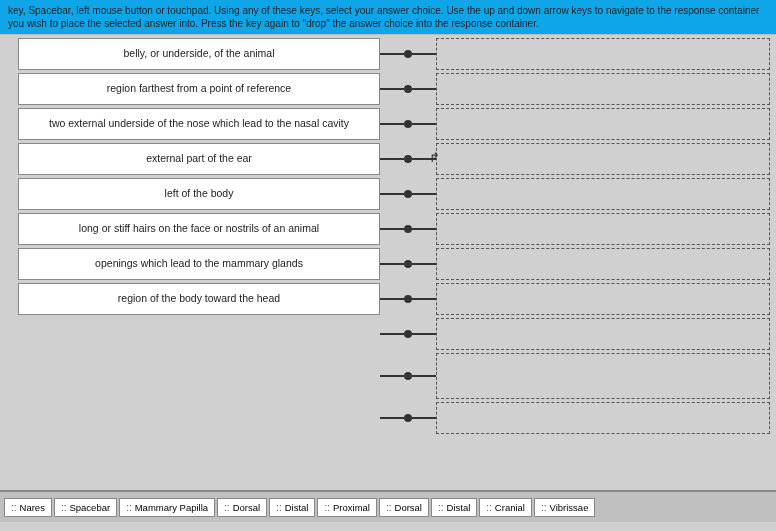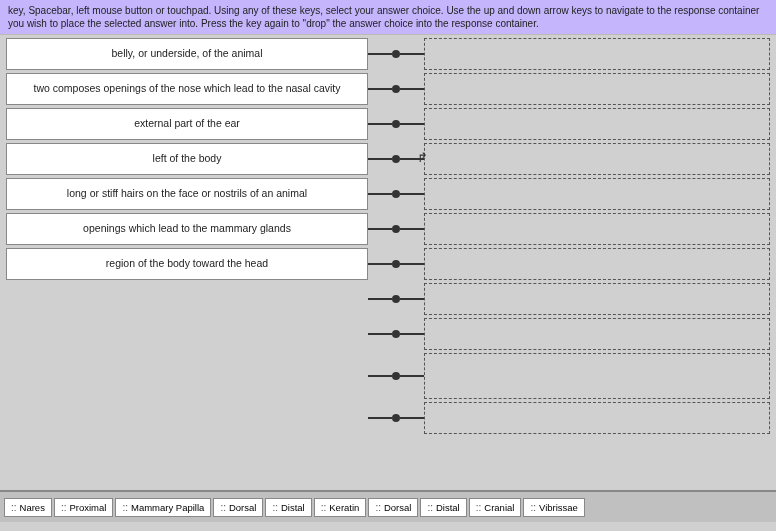--- a/index.html
+++ b/index.html
@@ -5,21 +5,21 @@
     * { box-sizing: border-box; margin: 0; padding: 0; }
     body {
       font-family: Arial, sans-serif;
       font-size: 11px;
       background: #d0d0d0;
       width: 776px;
       height: 531px;
       overflow: hidden;
     }
     .top-instruction {
-      background: #c4b5fd;
+      background: #0ea5e9;
       padding: 4px 8px;
       font-size: 10px;
       color: #222;
       line-height: 1.3;
       border-bottom: 1px solid #bbb;
     }
     
     .answer-bar {
       height: 32px;
       background: #c0c0c0;
@@ -50,20 +50,21 @@
       flex-direction: row;
       height: calc(531px - 44px - 32px);
       padding: 3px 6px 3px 6px;
       gap: 0;
     }
     .term-col {
       display: flex;
       flex-direction: column;
       gap: 3px;
       width: 362px;
+      margin-left: 12px;
     }
     .mid-col {
       width: 56px;
       display: flex;
       flex-direction: column;
       gap: 3px;
       align-items: stretch;
     }
     .resp-col {
       flex: 1;
@@ -134,24 +135,29 @@
 <div class="rows-container">
 
   <div class="term-col">
 
     <div class="row-item">
       <div class="term-box-inner">
         <span>belly, or underside, of the animal</span>
       </div>
     </div>
 
-
-    <div class="row-item">
-      <div class="term-box-inner">
-        <span>two composes openings of the nose which lead to the nasal cavity</span>
+    <div class="row-item">
+      <div class="term-box-inner">
+        <span>region farthest from a point of reference</span>
+      </div>
+    </div>
+
+    <div class="row-item">
+      <div class="term-box-inner">
+        <span>two external underside of the nose which lead to the nasal cavity</span>
       </div>
     </div>
 
     <div class="row-item">
       <div class="term-box-inner">
         <span>external part of the ear</span>
       </div>
     </div>
 
     <div class="row-item">
@@ -305,47 +311,47 @@
   </div>
 </div>
 
 <div class="answer-bar">
   <div class="answer-chip">
     <span class="chip-icon">::</span>
     <span>Nares</span>
   </div>
   <div class="answer-chip">
     <span class="chip-icon">::</span>
+    <span>Spacebar</span>
+  </div>
+  <div class="answer-chip">
+    <span class="chip-icon">::</span>
+    <span>Mammary Papilla</span>
+  </div>
+  <div class="answer-chip">
+    <span class="chip-icon">::</span>
+    <span>Dorsal</span>
+  </div>
+  <div class="answer-chip">
+    <span class="chip-icon">::</span>
+    <span>Distal</span>
+  </div>
+  <div class="answer-chip">
+    <span class="chip-icon">::</span>
     <span>Proximal</span>
   </div>
   <div class="answer-chip">
     <span class="chip-icon">::</span>
-    <span>Mammary Papilla</span>
-  </div>
-  <div class="answer-chip">
-    <span class="chip-icon">::</span>
     <span>Dorsal</span>
   </div>
   <div class="answer-chip">
     <span class="chip-icon">::</span>
     <span>Distal</span>
   </div>
   <div class="answer-chip">
     <span class="chip-icon">::</span>
-    <span>Keratin</span>
-  </div>
-  <div class="answer-chip">
-    <span class="chip-icon">::</span>
-    <span>Dorsal</span>
-  </div>
-  <div class="answer-chip">
-    <span class="chip-icon">::</span>
-    <span>Distal</span>
-  </div>
-  <div class="answer-chip">
-    <span class="chip-icon">::</span>
     <span>Cranial</span>
   </div>
   <div class="answer-chip">
     <span class="chip-icon">::</span>
     <span>Vibrissae</span>
   </div>
 </div>
 
 </body></html>

